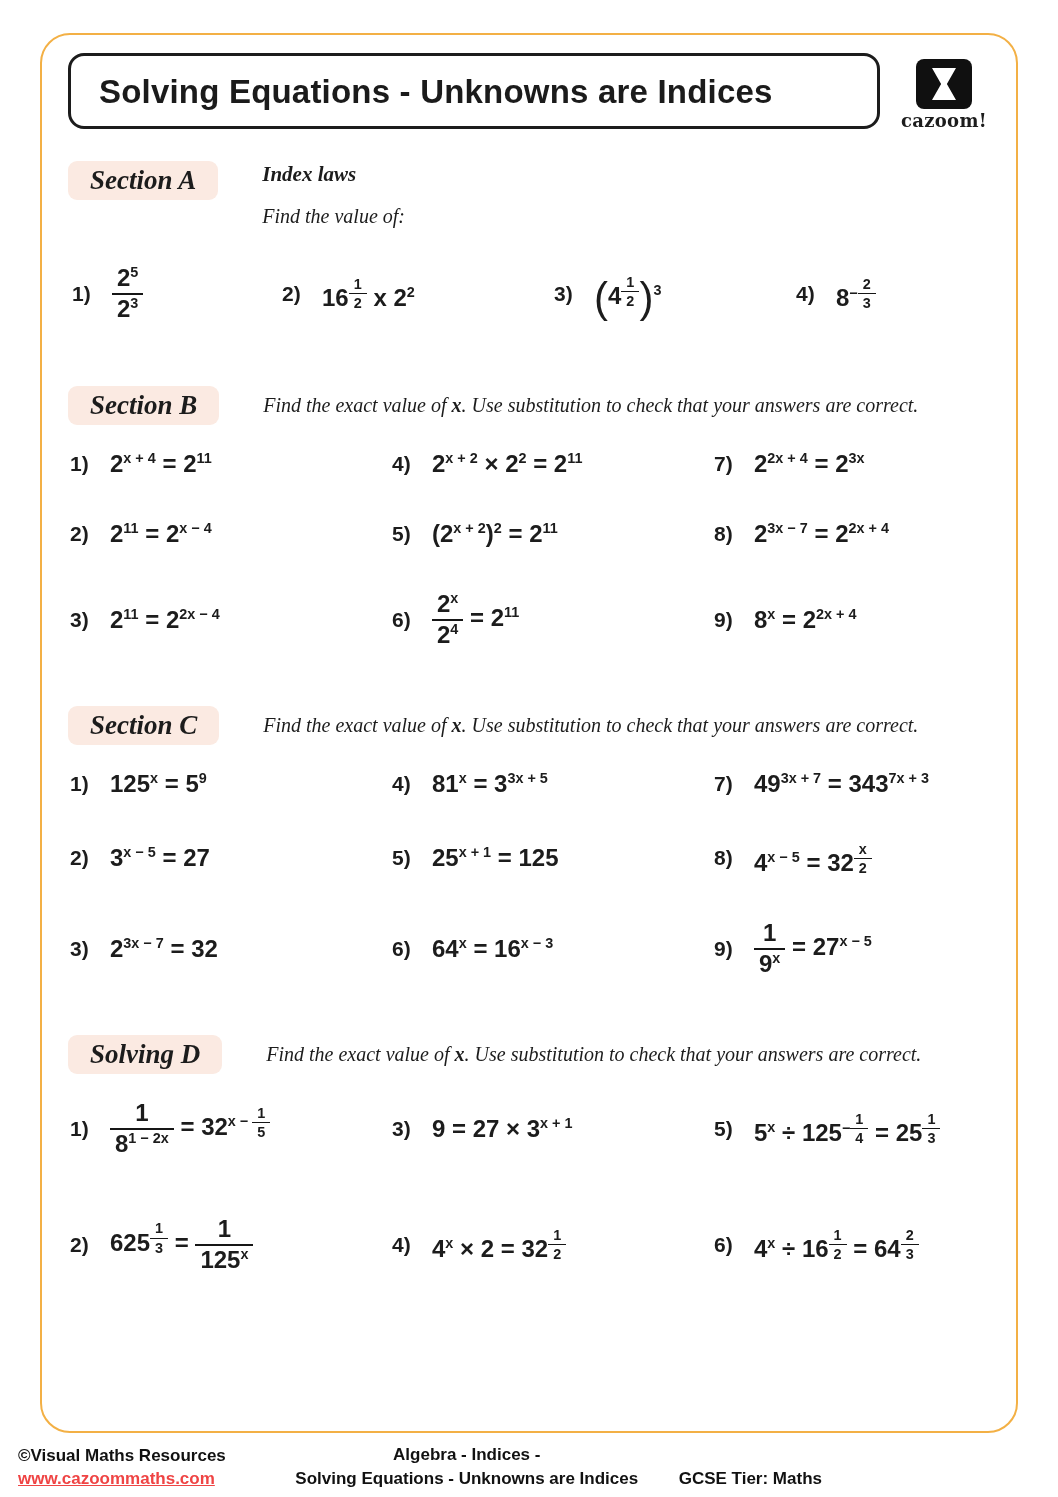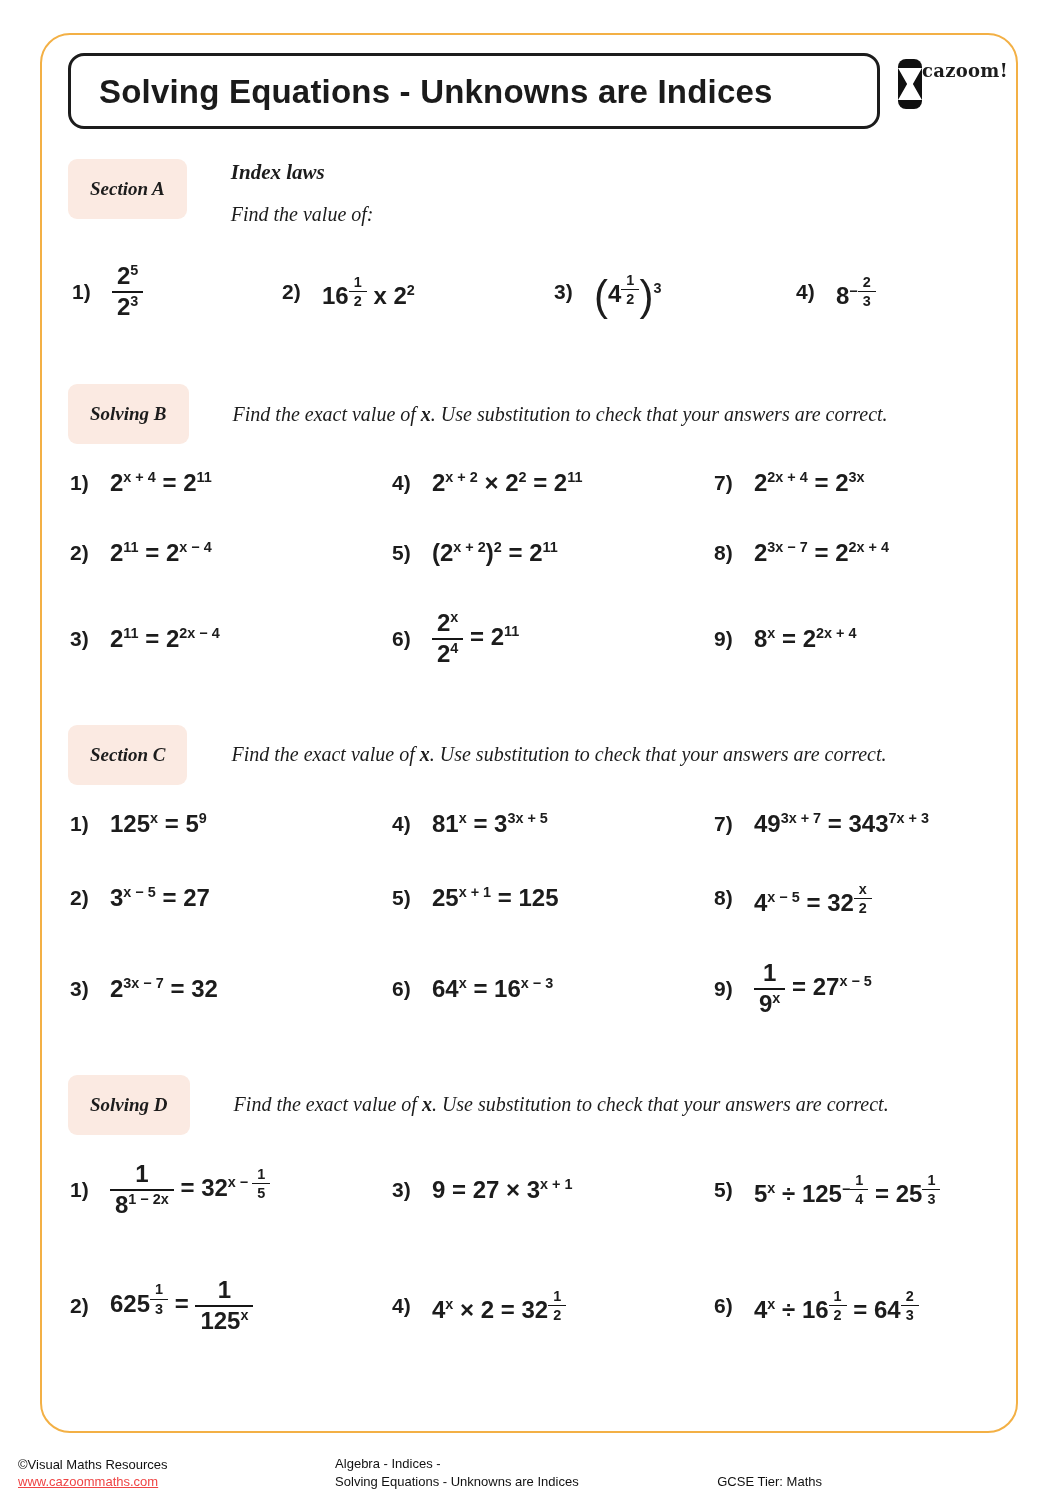--- a/index.html
+++ b/index.html
@@ -11,30 +11,30 @@
   }
   .frame {
     position:absolute; top:33px; left:40px; width:978px; height:1400px;
     border:2.5px solid #f3b045; border-radius:30px;
     padding:16px 26px 0 26px;
   }
   
   .header { display:flex; align-items:flex-start; gap:18px; }
   .title-box { flex:1; border:3px solid #1c1c1c; border-radius:16px; padding:17px 28px 15px; margin-top:2px; background:#fff; }
   .title-box h1 { margin:0; font-size:33px; font-weight:700; color:#1b1b1b; letter-spacing:0.2px; }
-  .logo { width:92px; display:flex; padding-top:8px; }
+  .logo { width:92px; display:flex; flex-direction:column; align-items:center; padding-top:8px; }
   .logo-mark { width:56px; height:50px; background:#101010; border-radius:8px; display:flex; align-items:center; justify-content:center; }
   .hourglass { width:24px; height:32px; background:#fff; clip-path:polygon(0 0,100% 0,62% 50%,100% 100%,0 100%,38% 50%); }
   .logo-text { font-family:"DejaVu Serif", serif; font-weight:700; font-size:18px; margin-top:1px; letter-spacing:0.3px; }
   
   .sec-head { display:flex; align-items:flex-start; }
   .sec-head.center { align-items:center; }
   .sec-label {
-    background:#fbeae2; border-radius:9px; padding:19px 22px;
-    font-family:"Liberation Serif", serif; font-style:italic; font-weight:700; font-size:19px;
+    background:#fbeae2; border-radius:9px; padding:4px 22px;
+    font-family:"Liberation Serif", serif; font-style:italic; font-weight:700; font-size:27px;
     white-space:nowrap;
   }
   .sec-instr { margin-left:44px; font-family:"Liberation Serif", serif; font-style:italic; font-size:20px; padding-top:1px; }
   .sec-head.center .sec-instr { padding-top:0; }
   .instr-title { font-weight:700; font-size:21px; margin-bottom:18px; }
   .ix { font-weight:700; }
   
   .sec-a { margin-top:30px; }
   .sec-b { margin-top:50px; }
   .sec-c { margin-top:56px; }
@@ -57,25 +57,25 @@
     display:grid; grid-template-columns:322px 322px 1fr;
     grid-auto-flow:column; align-items:center;
     margin-top:25px; padding-left:2px;
   }
   .rows3 { grid-template-rows:repeat(3,auto); row-gap:42px; }
   .rows2 { grid-template-rows:repeat(2,auto); row-gap:56px; }
   
   .footer {
     position:absolute; left:0; bottom:6px; width:846px;
     display:flex; justify-content:space-between; align-items:flex-end;
-    padding:0 24px 0 18px; font-size:13px; color:#111;
+    padding:0 24px 0 18px; font-size:17px; color:#111;font-weight:bold;
   }
   .footer-left { line-height:1.35; }
   .footer-link { color:#ef4444; text-decoration:underline; cursor:pointer; }
-  .footer-center { text-align:left; line-height:1.4;margin-left:29px; }
+  .footer-center { text-align:center; line-height:1.4;margin-left:29px; }
   .footer-right { line-height:1.35; }
 </style>
 </head>
 <body>
 
 <div class="frame">
 
   <div class="header">
     <div class="title-box">
       <h1>Solving Equations - Unknowns are Indices</h1>
@@ -111,21 +111,21 @@
         </div>
         <div class="problem">
           <span class="pnum">4)</span>
           <span class="math">8<span class="sup">−<span class="frac"><span class="num">2</span><span class="den">3</span></span></span></span>
         </div>
       </div>
   </section>
 
   <section class="sec sec-b">
     <div class="sec-head center">
-      <div class="sec-label">Solving B</div>
+      <div class="sec-label">Section B</div>
       <div class="sec-instr"><span>Find the exact value of </span><b class="ix">x</b><span>. Use substitution to check that your answers are correct.</span></div>
     </div>
     <div class="problems-grid rows3">
         <div class="problem">
           <span class="pnum">1)</span>
           <span class="math">2<span class="sup">x + 4</span> = 2<span class="sup">11</span></span>
         </div>
         <div class="problem">
           <span class="pnum">2)</span>
           <span class="math">2<span class="sup">11</span> = 2<span class="sup">x − 4</span></span>

